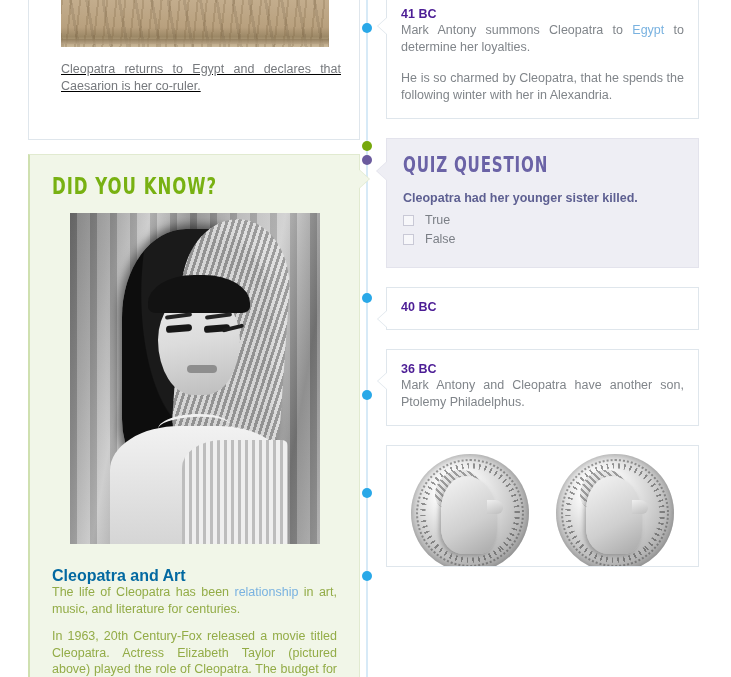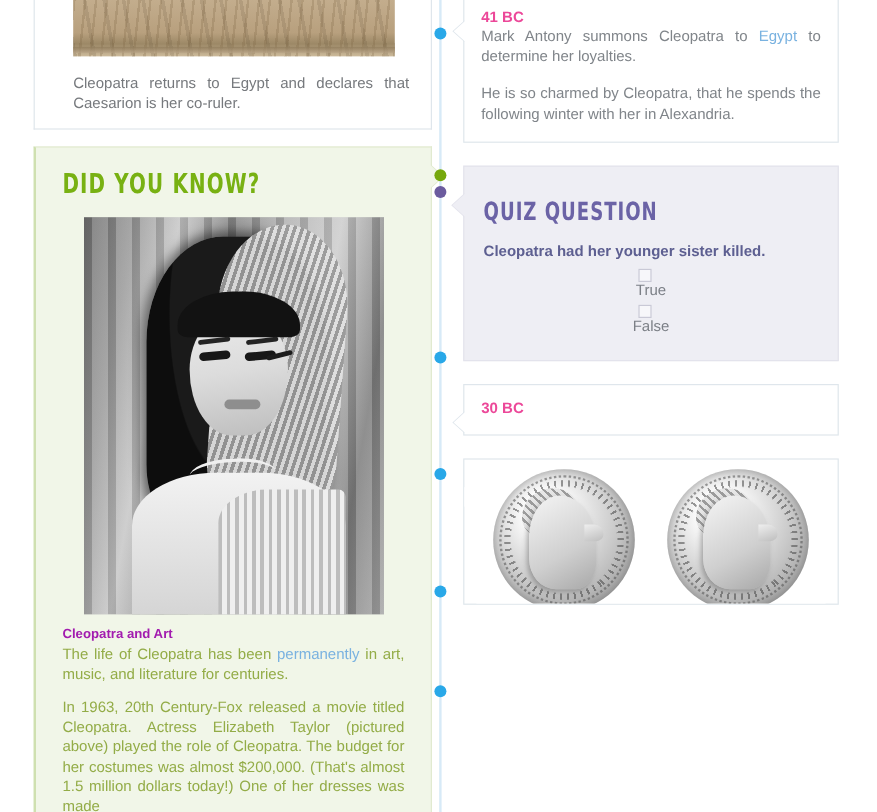--- a/index.html
+++ b/index.html
@@ -67,24 +67,25 @@
     right: -10px;
     border-left: 10px solid #dfe6ec;
   }
   .card.left-card::after {
     right: -9px;
     border-left: 10px solid #ffffff;
   }
 
   
   #card-caesarion {
-    height: 108px;
+    height: 140px;
     border-top: none;
     overflow: hidden;
     padding: 0 14px 0 14px;
+    text-decoration: underline;
   }
   #card-caesarion::before, #card-caesarion::after { display: none; }
 
   .relief-img {
     width: 268px;
     height: 47px;
     margin: 0 0 0 18px;
     background:
       repeating-linear-gradient(96deg, rgba(120,96,62,0.24) 0 2px, rgba(255,255,255,0) 2px 9px),
       repeating-linear-gradient(80deg, rgba(90,72,48,0.16) 0 3px, rgba(255,255,255,0) 3px 16px),
@@ -216,24 +217,24 @@
     border-radius: 40px 6px 0 0 / 28px 6px 0 0;
   }
   .tp-collar {
     position:absolute; left:88px; bottom:104px; width:72px; height:26px;
     border-top:3px solid #efefef;
     border-radius: 50%;
     transform: rotate(-3deg);
   }
 
   .art-heading {
-    margin-top: 9px;
-    font-size: 11px;
+    margin-top: 24px;
+    font-size: 16px;
     font-weight: bold;
-    color: #a21caf;
+    color: #0369a1;
     line-height: 16px;
   }
   .art-p {
     font-size: 12.5px;
     line-height: 16.5px;
     color: #93ac47;
     text-align: justify;
     margin-top: 11px;
   }
   .art-p.first { margin-top: 0; }
@@ -264,42 +265,42 @@
   }
   .card.right-card::after {
     left: -9px;
     border-right: 10px solid #ffffff;
   }
 
   .ev-body { padding: 12px 14px 14px 14px; }
   .ev-year {
     font-size: 12.5px;
     font-weight: bold;
-    color: #ec4899;
+    color: #4c1d95;
     margin-bottom: 1px;
   }
   .ev-text {
     font-size: 12.5px;
     line-height: 17px;
     color: #80858a;
     text-align: justify;
   }
   .ev-text a { color: #79b2e0; text-decoration: none; }
   .ev-text p + p { margin-top: 14px; }
 
   
   #card-41bc { margin-top: -6px; }
 
   
   #panel-quiz {
     position: relative;
     background: #eeeef4;
     border: 1px solid #e3e3ec;
     margin-bottom: 19px;
-    padding: 25px 16px 16px 16px;
+    padding: 14px 16px 16px 16px;
   }
   #panel-quiz::before,
   #panel-quiz::after {
     content: "";
     position: absolute;
     top: 22px;
     width: 0; height: 0;
     border-top: 10px solid transparent;
     border-bottom: 10px solid transparent;
   }
@@ -320,21 +321,20 @@
   .quiz-q {
     font-size: 12.5px;
     color: #5d5f91;
     font-weight: 600;
     margin-bottom: 8px;
   }
   .quiz-opt {
     display: flex;
     align-items: center;
     margin-bottom: 5px;
-    flex-direction: column;
   }
   .quiz-box {
     width: 11px; height: 11px;
     border: 1px solid #c9c9d6;
     background: #f7f7fa;
     margin-right: 11px;
     flex: 0 0 auto;
   }
   .quiz-label { font-size: 12.5px; color: #7b7f86; }
 
@@ -427,21 +427,21 @@
         <div class="tp-liner"></div>
         <div class="tp-lips"></div>
         <div class="tp-dress"></div>
         <div class="tp-pleats"></div>
         <div class="tp-collar"></div>
       </div>
 
       <div class="art-heading">Cleopatra and Art</div>
 
       <div id="dyk-paragraphs">
-          <p class="art-p first"><span>The life of Cleopatra has been </span><a>permanently</a><span> in art, music, and literature for centuries.</span></p>
+          <p class="art-p first"><span>The life of Cleopatra has been </span><a>relationship</a><span> in art, music, and literature for centuries.</span></p>
           <p class="art-p"><span>In 1963, 20th Century-Fox released a movie titled Cleopatra. Actress Elizabeth Taylor (pictured above) played the role of Cleopatra. The budget for her costumes was almost $200,000. (That's almost 1.5 million dollars today!) One of her dresses was made</span></p>
         </div>
     </div>
   </div>
 
   <div class="col-right">
 
     <div class="card right-card" id="card-41bc">
       <div class="ev-body">
         <div class="ev-year">41 BC</div>
@@ -461,25 +461,33 @@
         <span class="quiz-label">True</span>
       </div>
       <div class="quiz-opt">
         <span class="quiz-box"></span>
         <span class="quiz-label">False</span>
       </div>
     </div>
 
     <div class="card right-card">
       <div class="ev-body">
-        <div class="ev-year">30 BC</div>
-      </div>
-    </div>
-
-
+        <div class="ev-year">40 BC</div>
+      </div>
+    </div>
+
+
+    <div class="card right-card">
+      <div class="ev-body">
+        <div class="ev-year">36 BC</div>
+        <div class="ev-text">
+            <p><span>Mark Antony and Cleopatra have another son, Ptolemy Philadelphus.</span></p>
+          </div>
+      </div>
+    </div>
 
     <div class="card right-card" id="card-coins">
       <div class="ev-body">
         <div class="coins">
           <div class="coin">
             <div class="coin-legend"></div>
               <div class="coin-rim"></div>
             <div class="coin-hair"></div>
               <div class="coin-head"></div>
               <div class="coin-nose"></div>

